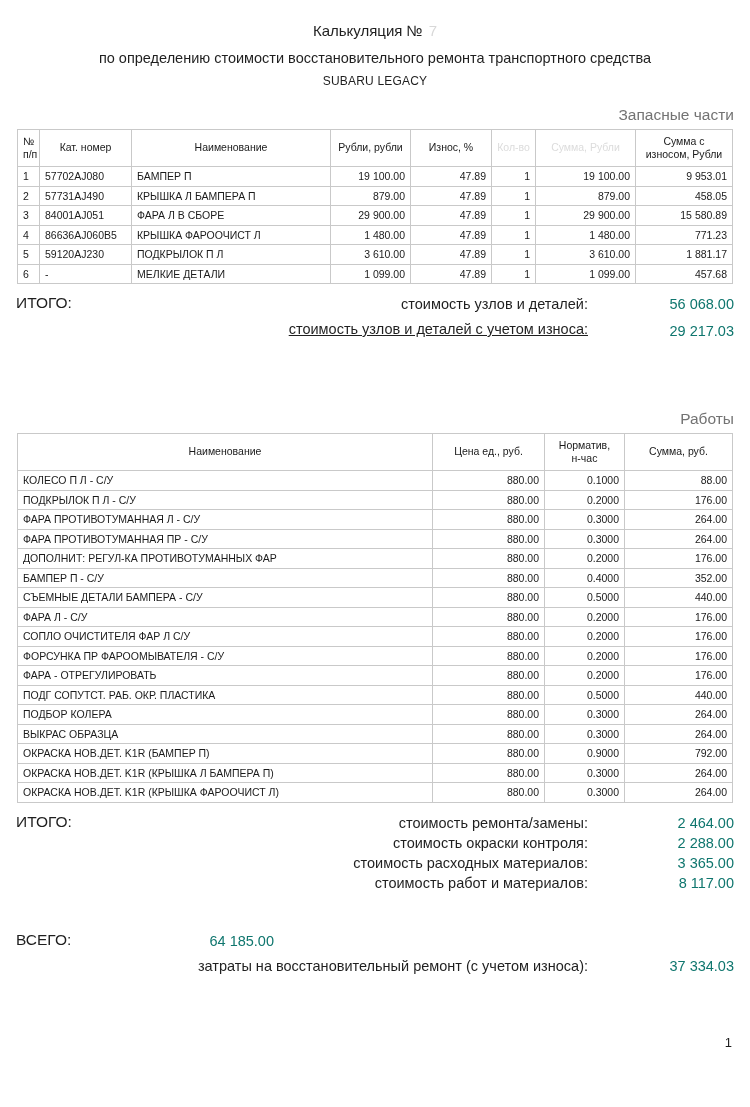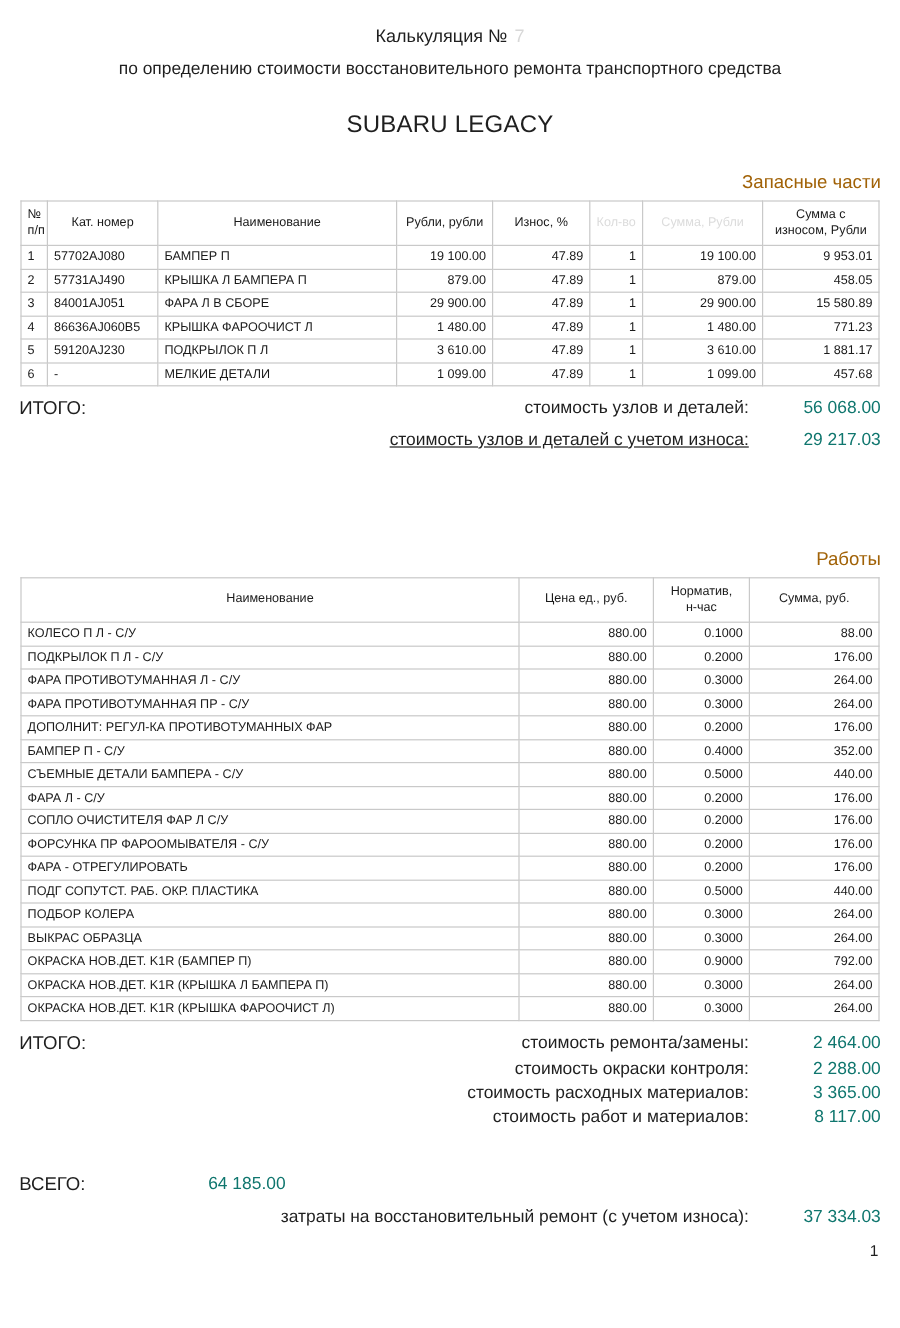--- a/index.html
+++ b/index.html
@@ -26,33 +26,33 @@
   }
 
   
   .title-line {
     text-align: center;
     font-size: 15px;
     color: #1f1f1f;
   }
   .t1 { margin-top: 22px; }
   .t2 { margin-top: 11px; font-size: 14.5px; }
-  .t3 { margin-top: 27px; font-size: 20px; letter-spacing: .2px; }
+  .t3 { margin-top: 8px; font-size: 12px; letter-spacing: .2px; }
   .calc-no {
     color: #d8d8d8;
     margin-left: 6px;
   }
 
   
   .section-caption {
     text-align: right;
     font-size: 15.5px;
-    color: #a16207;
+    color: #737373;
     padding-right: 16px;
-    margin-top: 28px;
+    margin-top: 18px;
     margin-bottom: 5px;
   }
 
   
   table.doc {
     border-collapse: collapse;
     table-layout: fixed;
     margin: 0 auto;
     width: 715px;
     font-size: 10.5px;
@@ -97,22 +97,23 @@
   .works col.w2 { width: 80px; }
   .works col.w3 { width: 108px; }
 
   
   .totals {
     margin-top: 10px;
     padding: 0 16px 0 16px;
   }
   .totals-row {
     display: flex;
-    align-items: flex-start;
+    align-items: flex-end;
     margin-bottom: 9px;
+    gap: 36px;
   }
   .totals-label-big {
     font-size: 15.5px;
     width: 130px;
     flex: 0 0 130px;
     color: #1f1f1f;
   }
   .totals-desc {
     flex: 1 1 auto;
     text-align: right;

